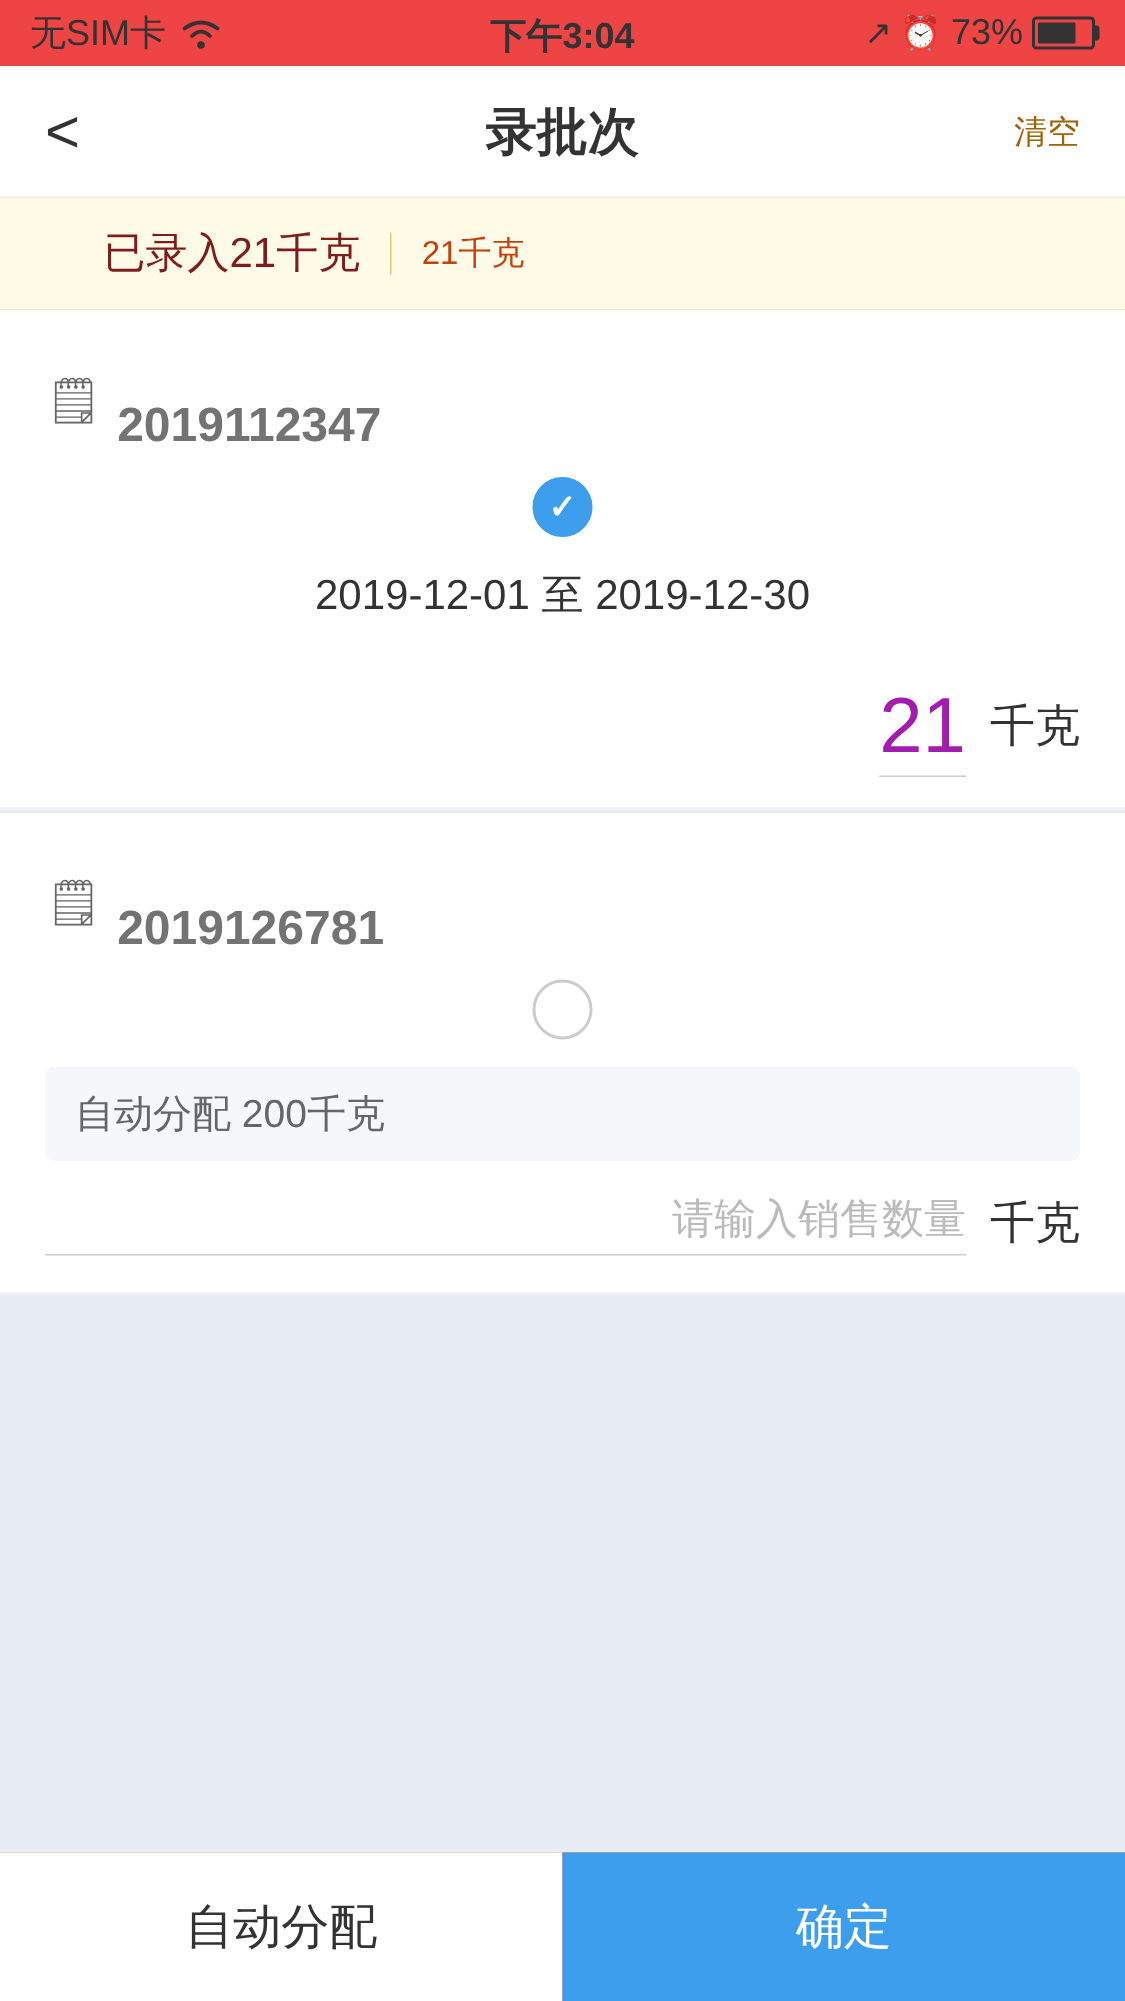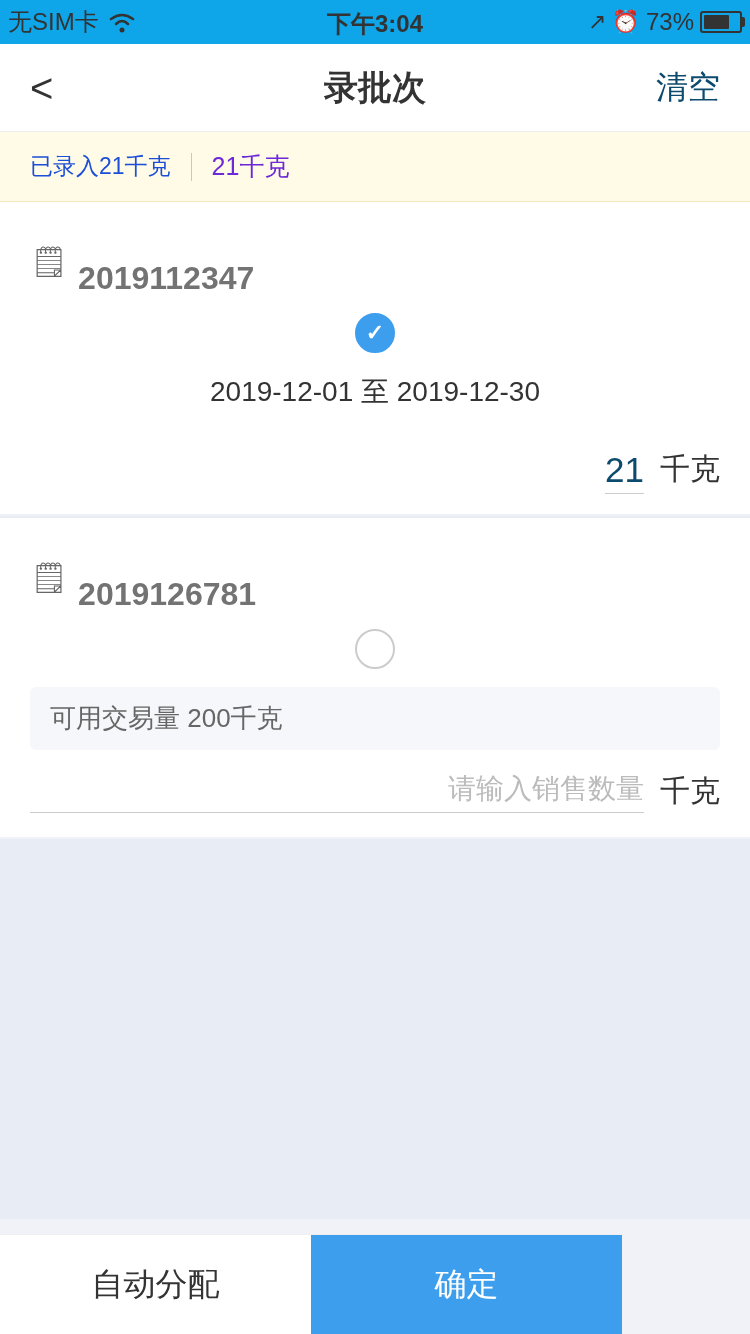--- a/index.html
+++ b/index.html
@@ -10,25 +10,25 @@
       font-family: -apple-system, "PingFang SC", "Helvetica Neue", sans-serif;
       background: #f0f2f7;
       font-size: 28px;
       color: #333;
     }
 
     
     .status-bar {
       width: 100%;
       height: 44px;
-      background: #0ea5e9;
+      background: #ef4444;
       display: flex;
       align-items: center;
       justify-content: space-between;
-      padding: 0 8px;
+      padding: 0 20px;
       font-size: 26px;
       font-weight: 500;
     }
     .status-left {
       display: flex;
       align-items: center;
       gap: 8px;
       font-size: 24px;
     }
     .status-center {
@@ -91,46 +91,47 @@
       left: 50%;
       transform: translateX(-50%);
     }
     .nav-back {
       font-size: 40px;
       color: #333;
       cursor: pointer;
       line-height: 1;
     }
     .nav-clear {
-      font-size: 32px;
-      color: #0c4a6e;
+      font-size: 22px;
+      color: #a16207;
       cursor: pointer;
     }
 
     
     .info-banner {
       background: #fffbe6;
       padding: 18px 30px;
       display: flex;
       align-items: center;
       gap: 20px;
       border-bottom: 1px solid #f5e9c0;
     }
     .info-text {
-      font-size: 23px;
-      color: #1d4ed8;
+      font-size: 28px;
+      color: #7f1d1d;
+      margin-left: 39px;
     }
     .info-divider {
       width: 1px;
       height: 28px;
       background: #e0c97a;
     }
     .info-amount {
-      font-size: 25px;
-      color: #6d28d9;
+      font-size: 22px;
+      color: #c2410c;
     }
 
     
     .card {
       background: #fff;
       margin-bottom: 2px;
     }
 
     
     .batch-item {
@@ -198,23 +199,23 @@
     
     .amount-row {
       background: #fff;
       display: flex;
       justify-content: flex-end;
       align-items: center;
       padding: 20px 30px 24px 30px;
       gap: 16px;
     }
     .amount-value {
-      font-size: 35px;
+      font-size: 52px;
       font-weight: 500;
-      color: #0c4a6e;
+      color: #a21caf;
     }
     .amount-unit {
       font-size: 30px;
       color: #333;
     }
     .amount-underline {
       position: relative;
     }
     .amount-underline::after {
       content: '';
@@ -260,21 +261,21 @@
     .empty-area {
       background: #e8edf5;
       flex: 1;
       min-height: 380px;
     }
 
     
     .bottom-bar {
       position: fixed;
       bottom: 0;
-      width: 622px;
+      width: 750px;
       height: 100px;
       display: flex;
       background: #ef4444;
       border-top: 1px solid #eee;
     }
     .btn-auto {
       flex: 1;
       display: flex;
       align-items: center;
       justify-content: center;
@@ -354,21 +355,21 @@
 
 <div class="card">
   <div class="batch-item">
     <div class="batch-header">
       <span class="batch-icon">🗒</span>
       <span class="batch-id">2019126781</span>
     </div>
     <div class="batch-row">
       <div class="radio-circle"></div>
     </div>
-    <div class="available-row">可用交易量 200千克</div>
+    <div class="available-row">自动分配 200千克</div>
   </div>
 
   <div class="input-row">
     <div class="input-underline" style="flex:1;display:flex;justify-content:flex-start;">
       <span class="input-placeholder">请输入销售数量</span>
     </div>
     <span class="input-unit">千克</span>
   </div>
 </div>
 

